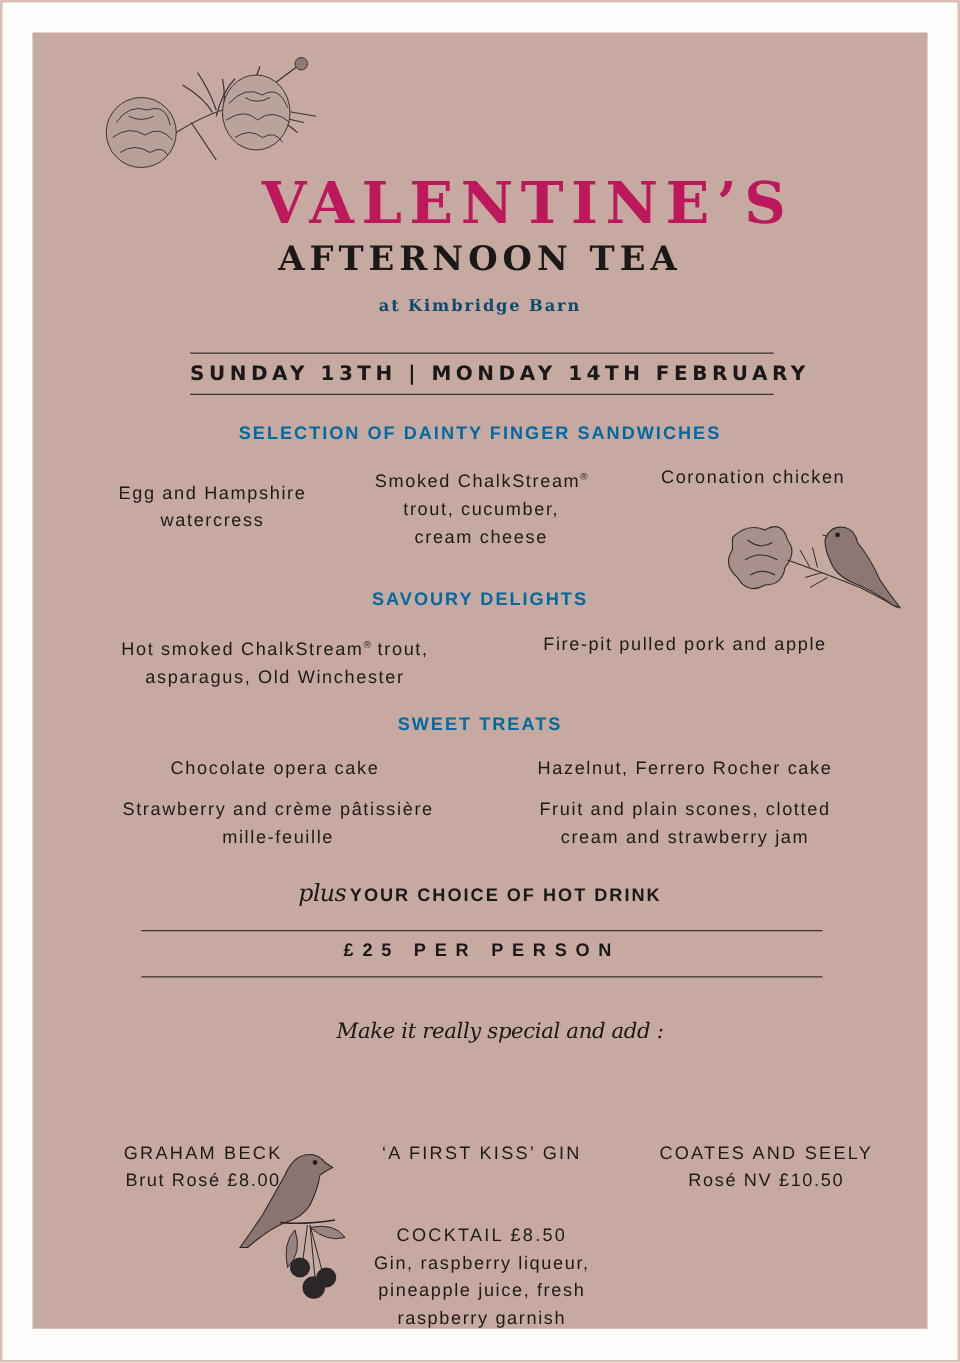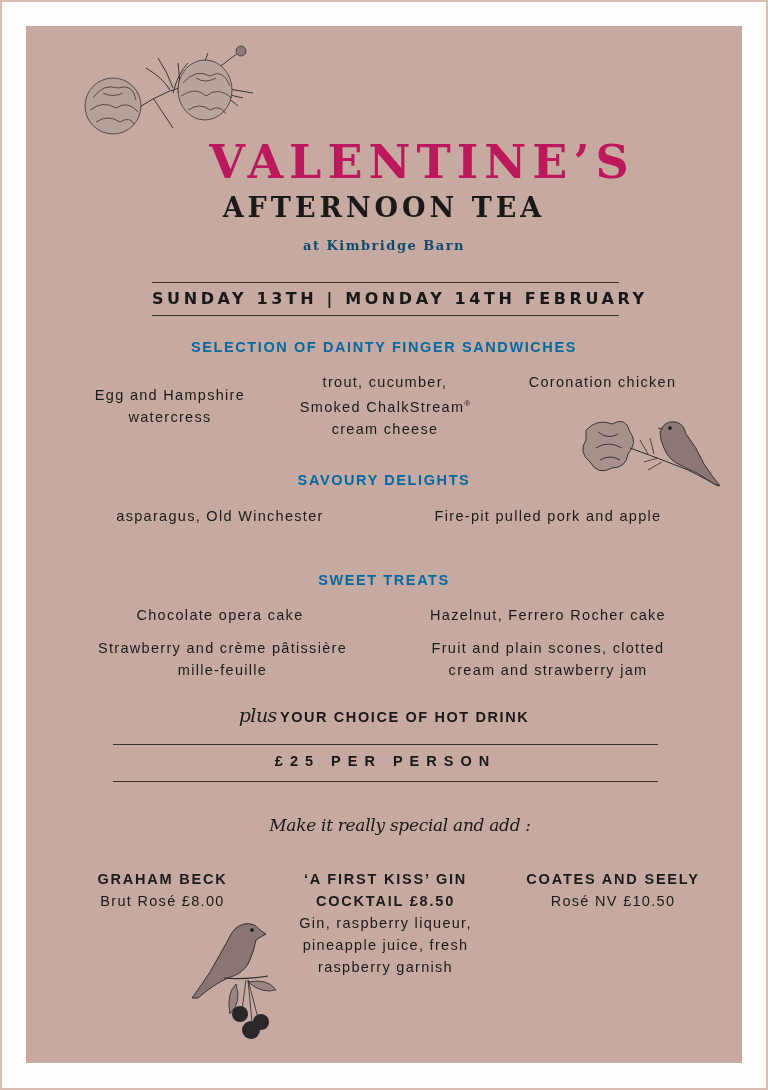--- a/index.html
+++ b/index.html
@@ -50,21 +50,21 @@
     position: absolute; left: 113px; width: 545px; top: 753px; text-align: center;
     font-family: "Liberation Sans", sans-serif; font-weight: bold; font-size: 14.5px; letter-spacing: 7px; color: #1a1818;
   }
 
   .make {
     position: absolute; left: 0; width: 768px; top: 815px; text-align: center;
     font-family: "DejaVu Serif", serif; font-style: italic; font-size: 17px; letter-spacing: -0.3px; color: #1a1818; padding-left: 32px;
   }
 
   .drink-h {
-    font-weight: bold; letter-spacing: 1.8px;
+    font-weight: normal; letter-spacing: 1.8px; margin-top: 44px;
   }
   .illus { position: absolute; }
 </style>
 </head>
 <body>
 
 <div class="frame"></div>
 <div class="card"></div>
 
 <svg class="illus" style="left:78px;top:38px;" width="180" height="100" viewBox="0 0 180 100">
@@ -110,22 +110,22 @@
 <div class="dates">SUNDAY 13TH | MONDAY 14TH FEBRUARY</div>
 <div class="rule" style="left:152px;width:467px;top:315px;"></div>
 
 <div class="section-h" style="top:339px;">SELECTION OF DAINTY FINGER SANDWICHES</div>
 
 <div class="item" style="left:70px;width:200px;top:384px;">
   <div>Egg and Hampshire</div>
   <div>watercress</div>
 </div>
 <div class="item" style="left:280px;width:210px;top:371px;">
+  <div><span>Smoked ChalkStream</span><sup>®</sup></div>
   <div>trout, cucumber,</div>
-  <div><span>Smoked ChalkStream</span><sup>®</sup></div>
   <div>cream cheese</div>
 </div>
 <div class="item" style="left:505px;width:195px;top:371px;">
   <div>Coronation chicken</div>
 </div>
 
 <svg class="illus" style="left:578px;top:410px;" width="150" height="82" viewBox="0 0 150 82">
   <g stroke="#2e2a2e" stroke-width="0.9" fill="#a8918c">
 
     <path d="M8 20 Q20 8 34 14 Q48 6 52 22 Q60 32 50 44 Q48 58 34 58 Q20 66 12 52 Q0 42 8 30 Z"></path>
@@ -139,20 +139,21 @@
 
   <g stroke="#2e2a2e" stroke-width="0.9" fill="#8c7774">
     <path d="M82 22 Q86 10 98 12 Q106 14 108 24 Q118 36 126 54 Q134 66 142 76 L136 74 Q120 62 104 56 Q90 50 86 38 Q82 30 82 22 Z"></path>
     <circle cx="92" cy="18" r="1.5" fill="#1a1818"></circle>
     <path d="M80 18 L84 19"></path>
   </g>
 </svg>
 
 <div class="section-h" style="top:472px;">SAVOURY DELIGHTS</div>
 <div class="item" style="left:70px;width:300px;top:505px;">
+  <div><span>Hot smoked ChalkStream</span><sup>®</sup><span> trout,</span></div>
   <div>asparagus, Old Winchester</div>
 </div>
 <div class="item" style="left:398px;width:300px;top:505px;">
   <div>Fire-pit pulled pork and apple</div>
 </div>
 
 <div class="section-h" style="top:572px;">SWEET TREATS</div>
 <div class="item" style="left:70px;width:300px;top:604px;">
   <div>Chocolate opera cake</div>
 </div>

